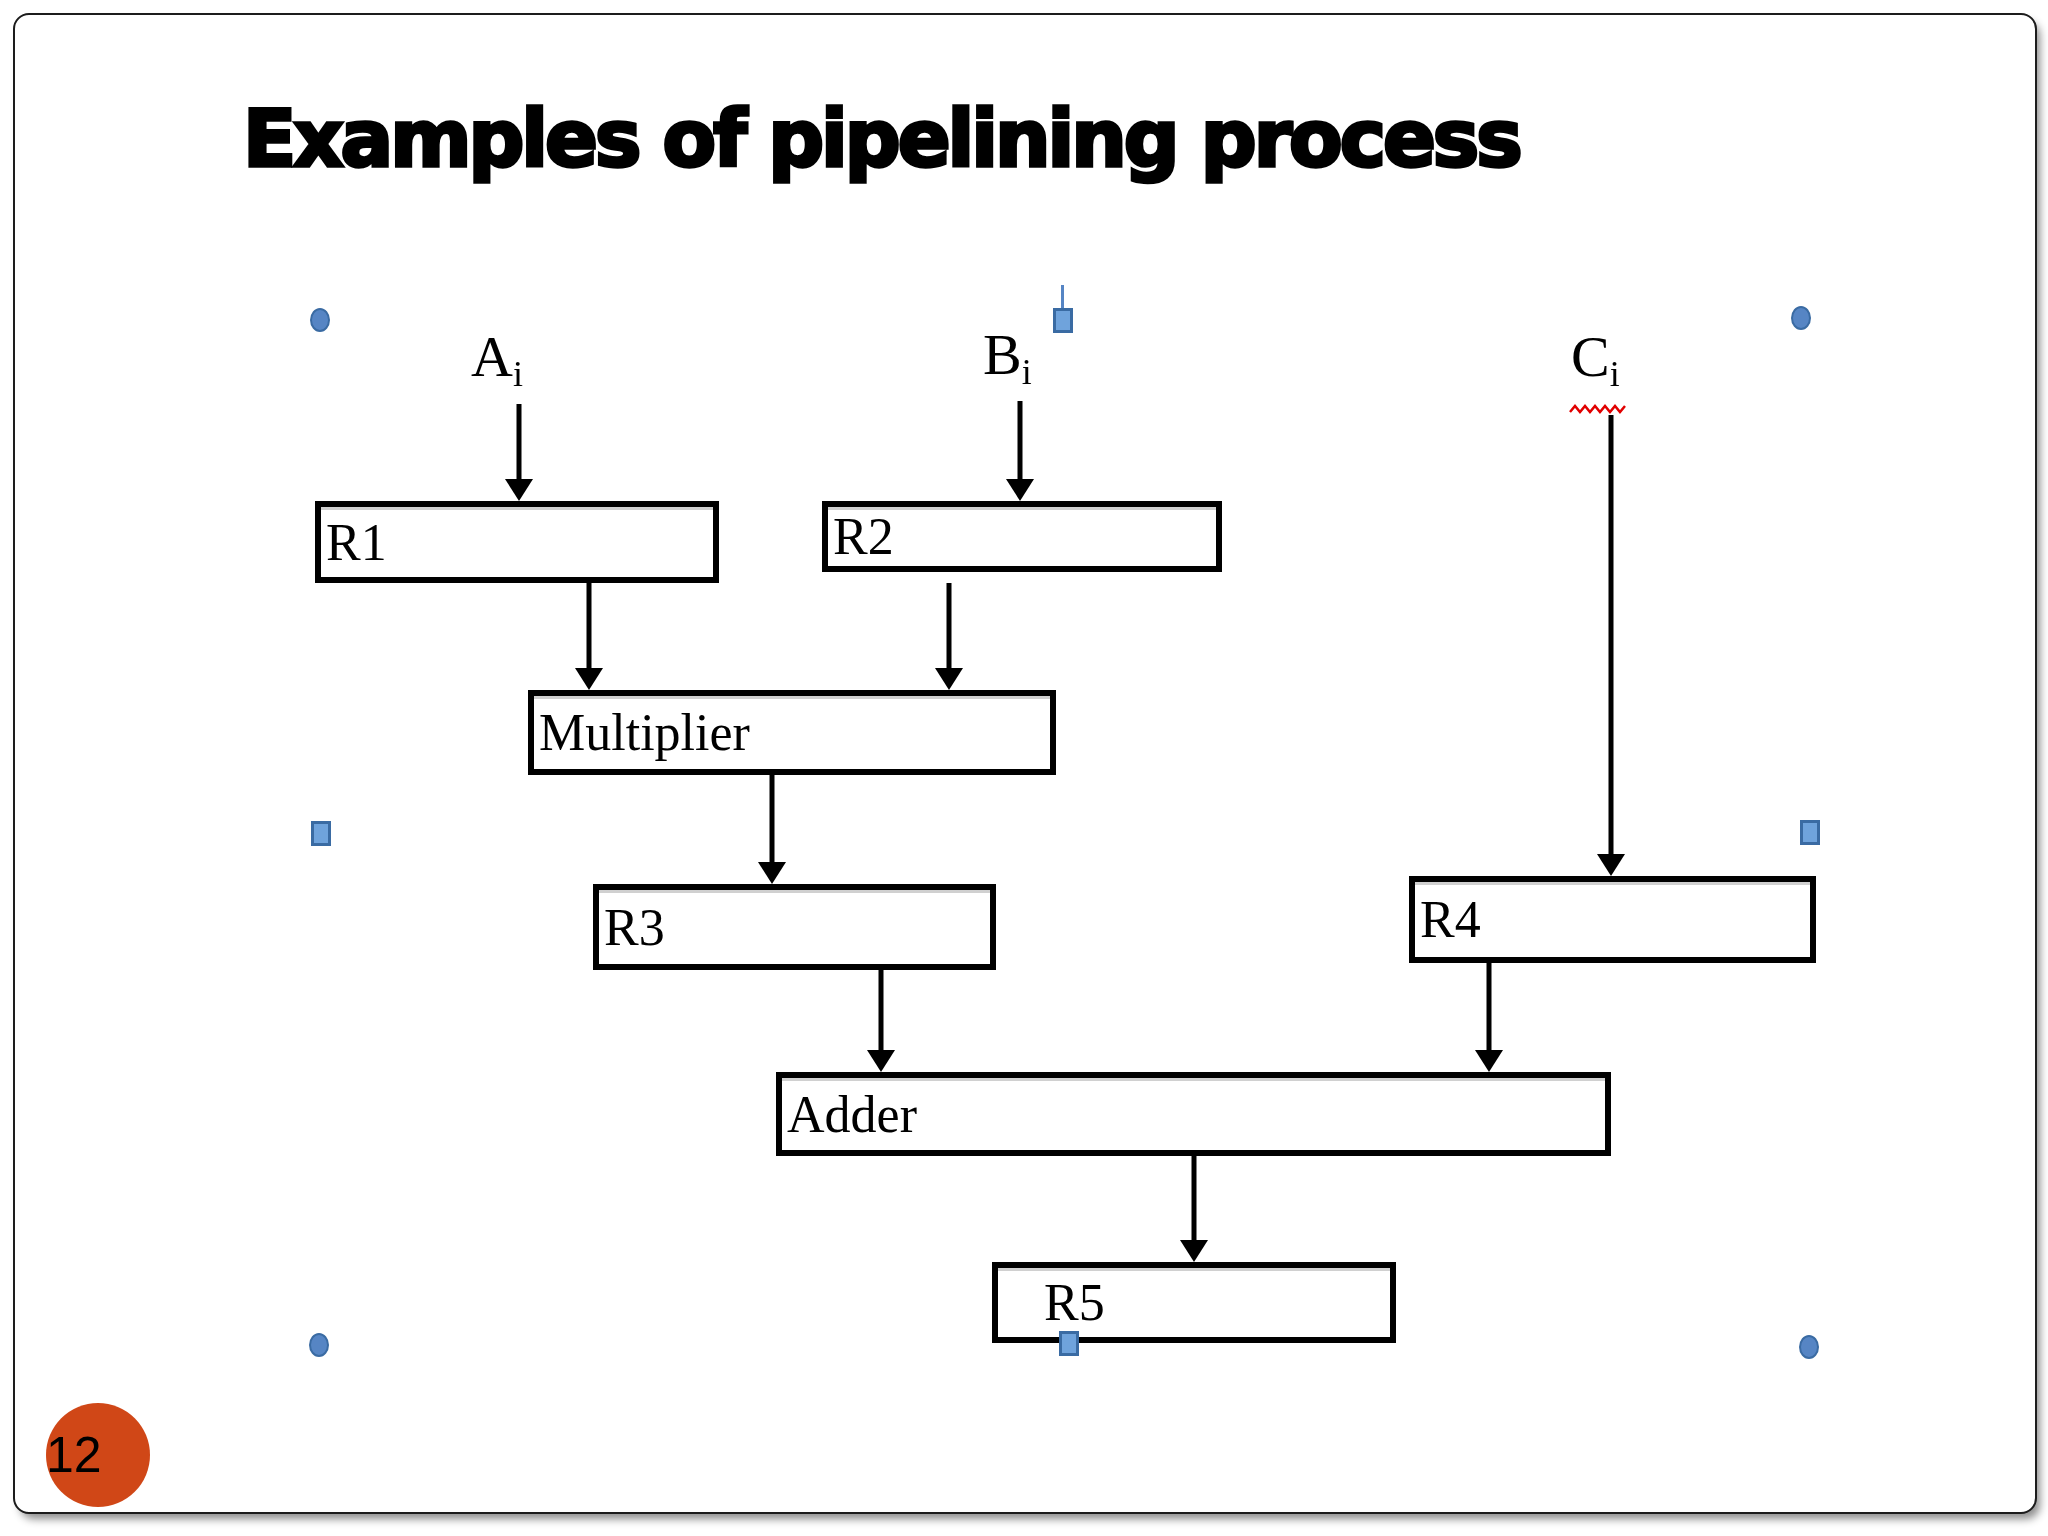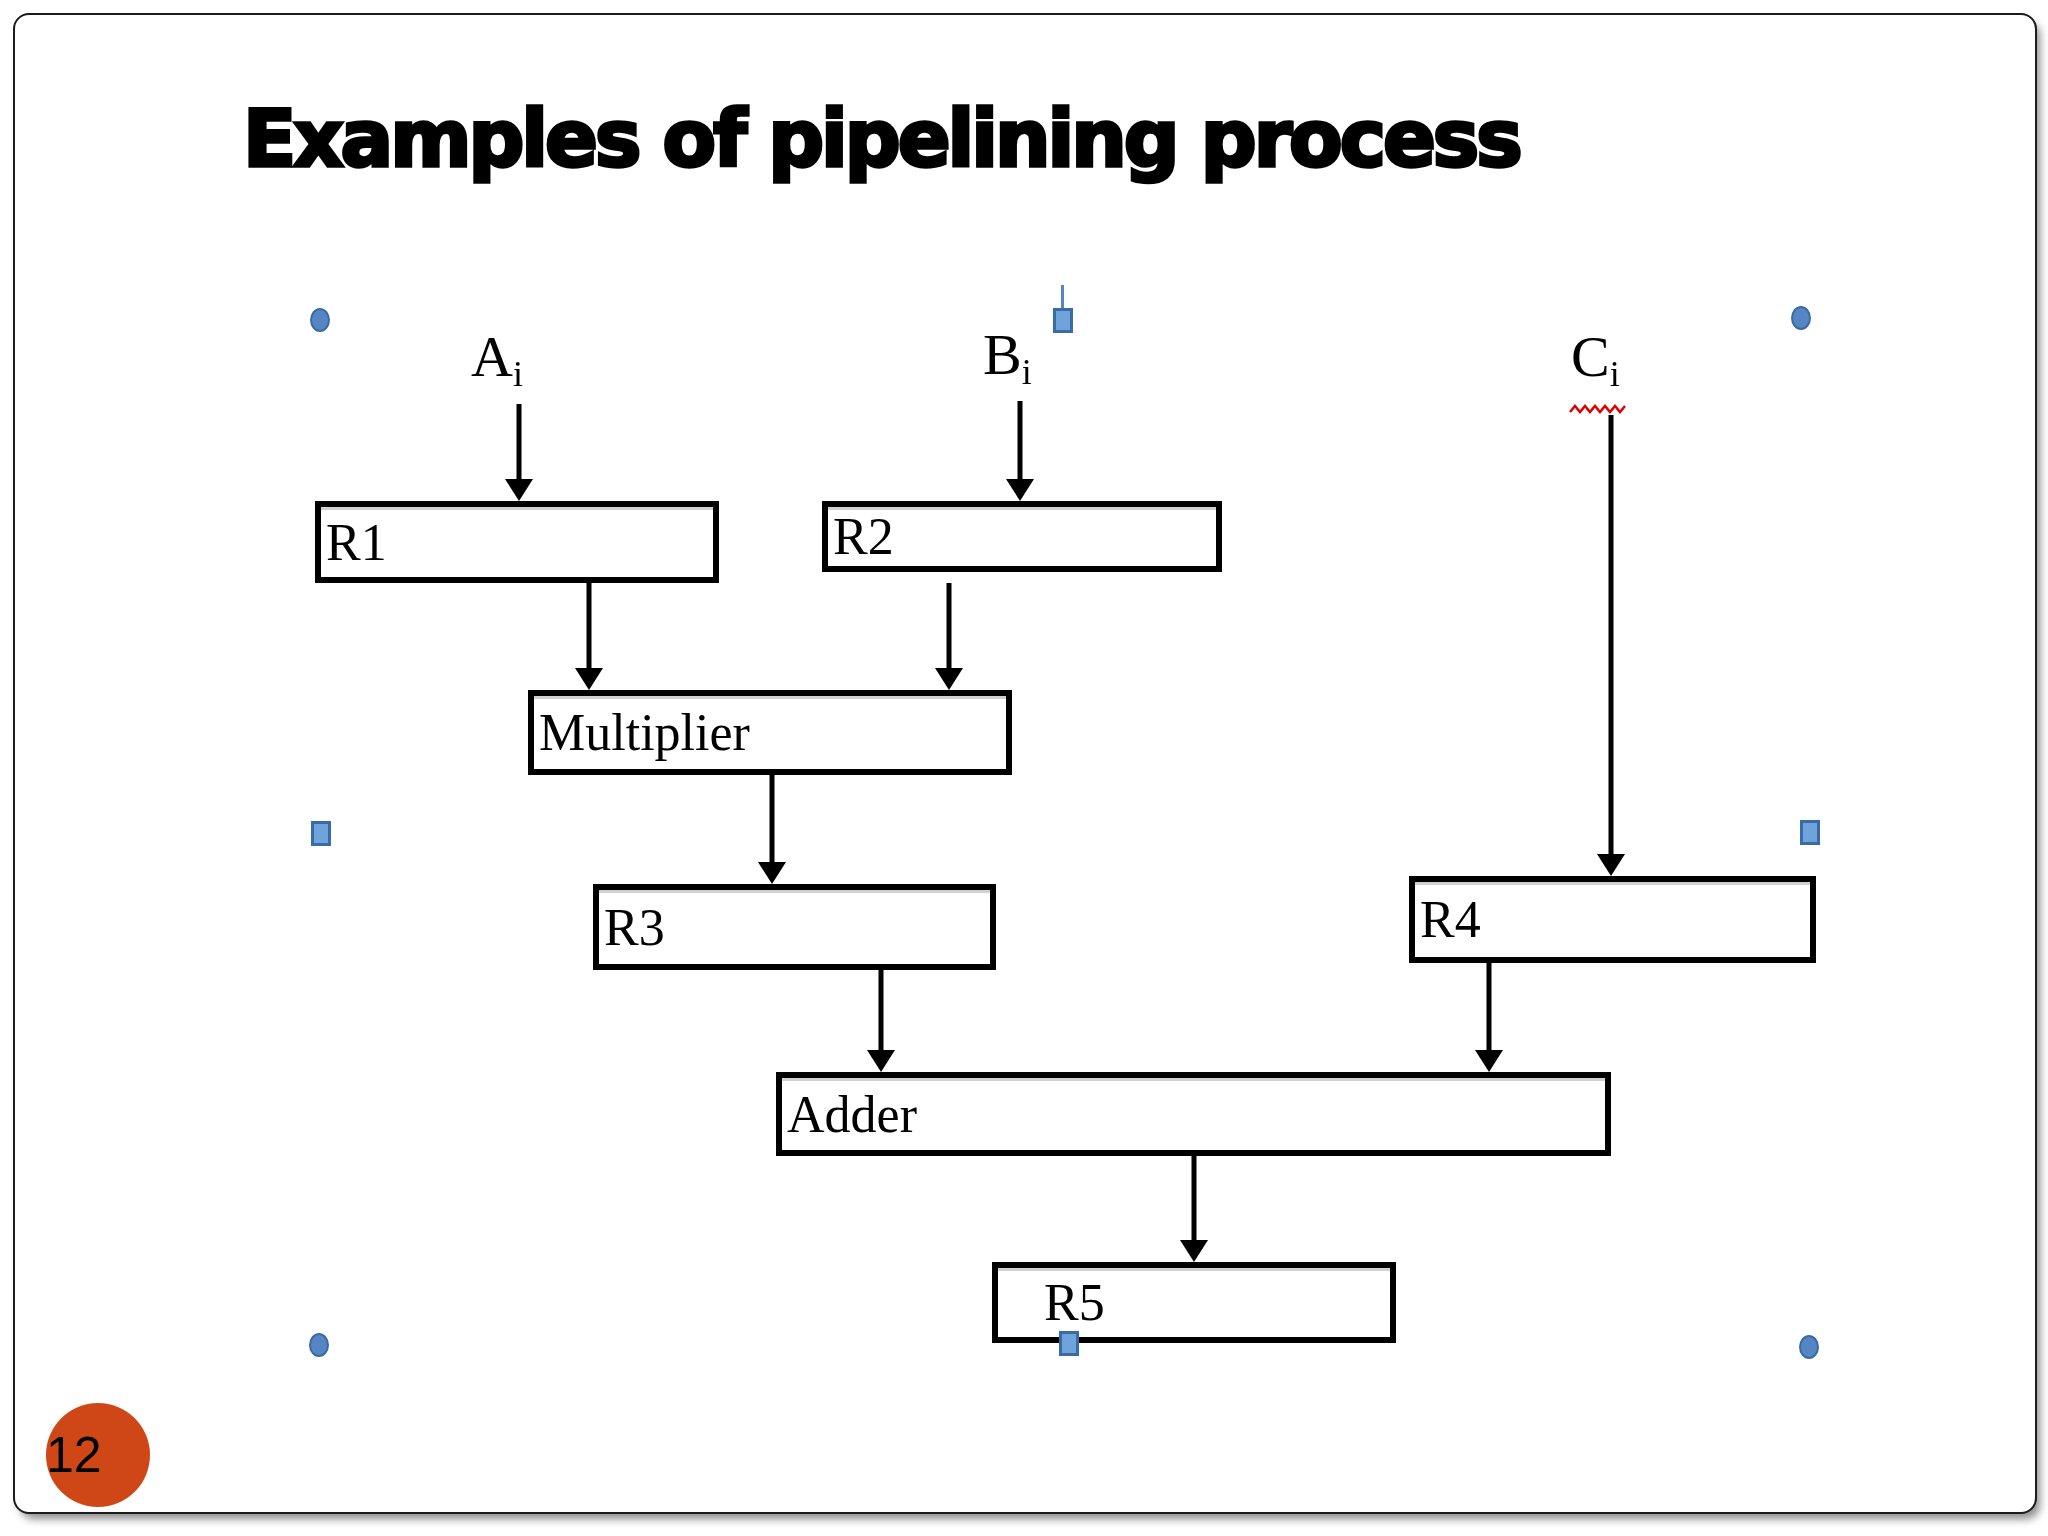--- a/index.html
+++ b/index.html
@@ -47,21 +47,21 @@
     display: flex;
     align-items: center;
     padding-left: 5px;
     font-family: "Liberation Serif", serif;
     font-size: 52px;
     color: #000;
     white-space: nowrap;
   }
   .b-r1   { left:  300px; top:  486px; width: 404px; height: 82px; }
   .b-r2   { left:  807px; top:  486px; width: 400px; height: 71px; }
-  .b-mult { left:  513px; top:  675px; width: 484px; height: 85px; }
+  .b-mult { left:  513px; top:  675px; width: 528px; height: 85px; }
   .b-r3   { left:  578px; top:  869px; width: 403px; height: 86px; }
   .b-r4   { left: 1394px; top:  861px; width: 407px; height: 87px; }
   .b-add  { left:  761px; top: 1057px; width: 835px; height: 84px; }
   .b-r5   { left:  977px; top: 1247px; width: 404px; height: 81px; padding-left: 46px; }
 
   .inlabel {
     position: absolute;
     font-family: "Liberation Serif", serif;
     font-size: 58px;
     color: #000;

